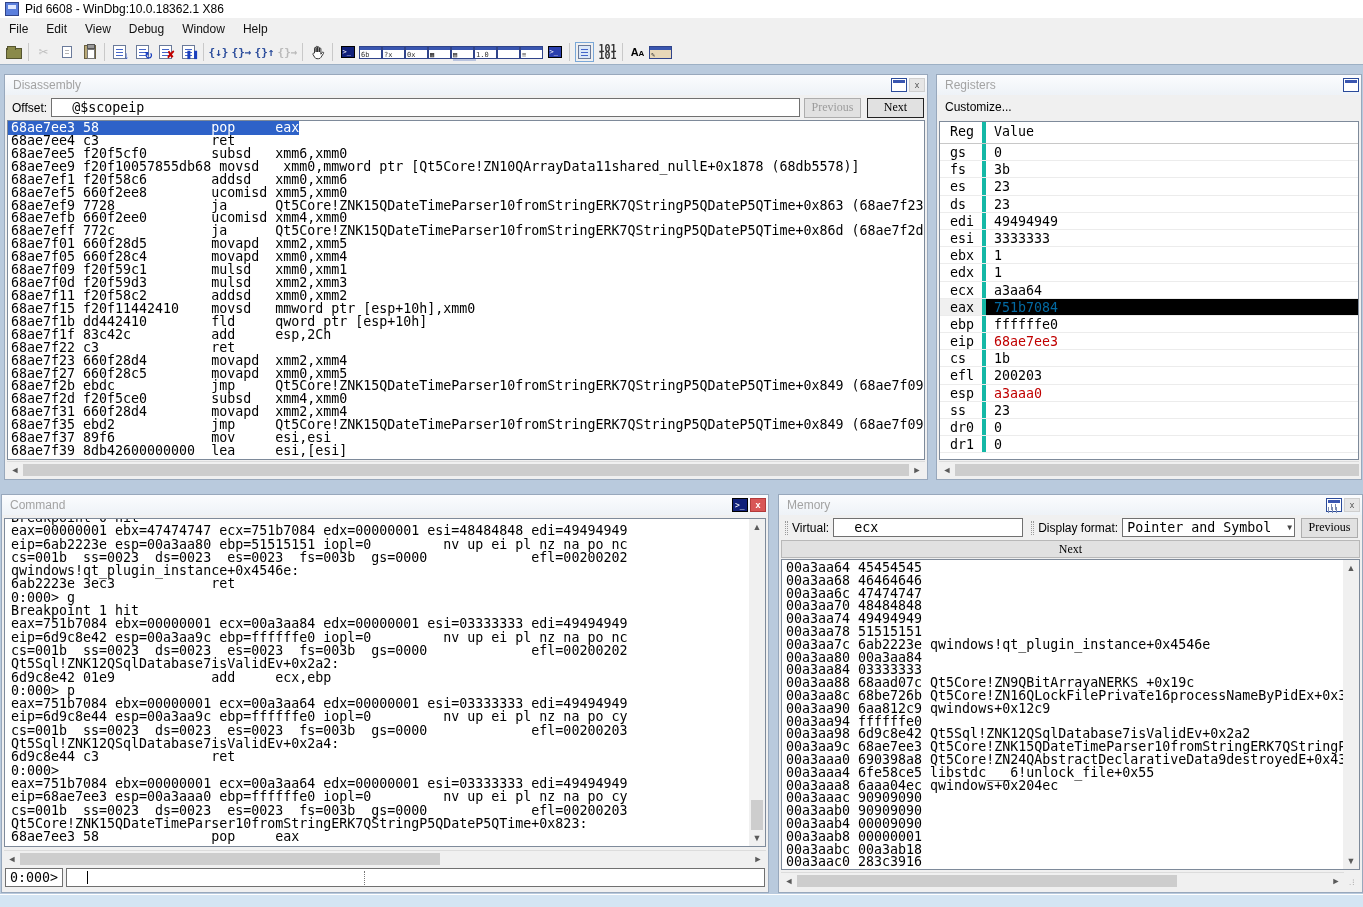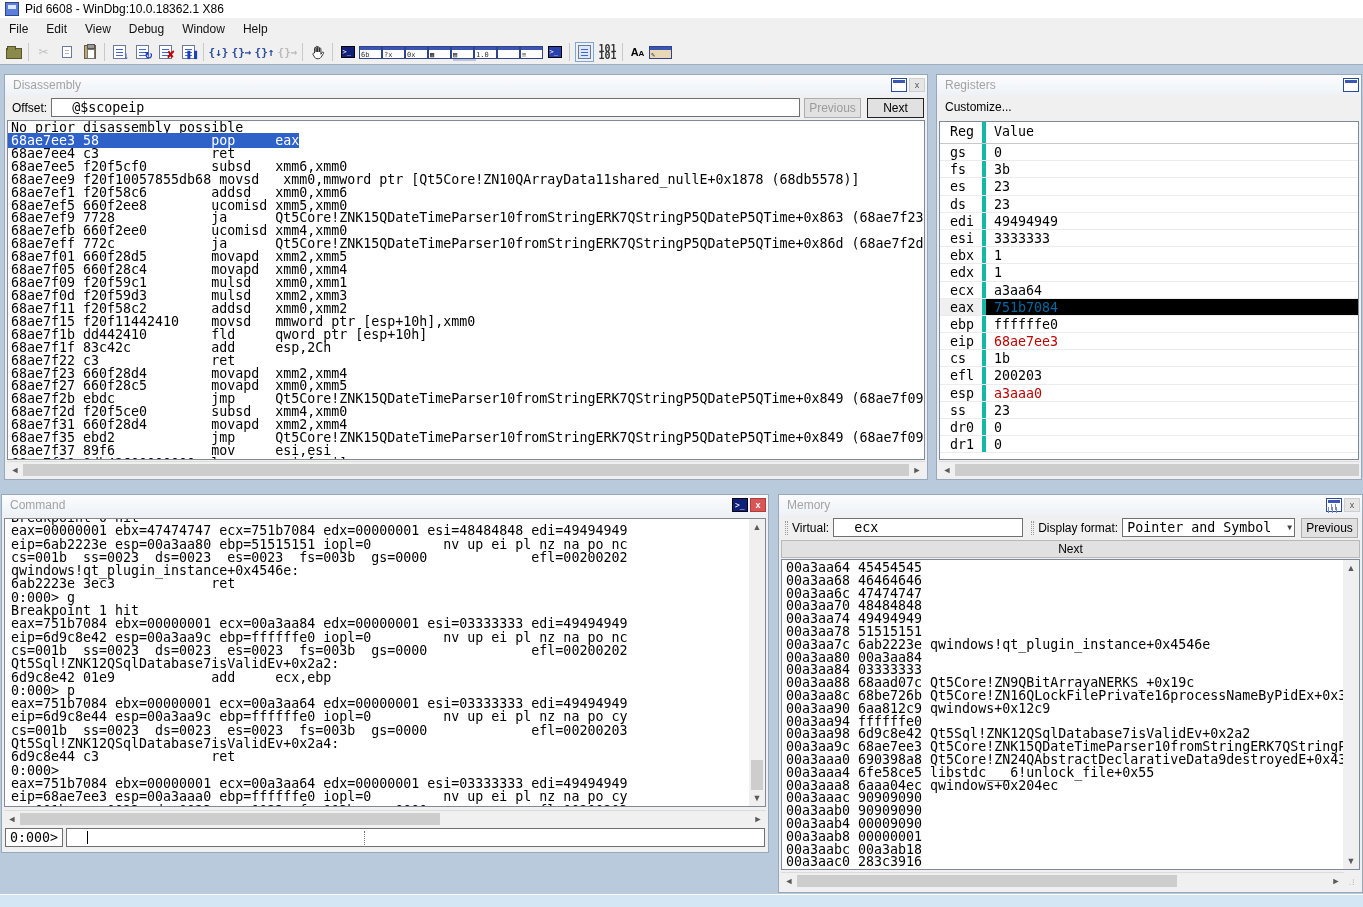--- a/index.html
+++ b/index.html
@@ -44,21 +44,21 @@
   .picon:before { content:""; position:absolute; left:1px; right:1px; top:1px; height:3px; background:#3a56b0; }
   .xbtn { background:#e6e6e6; color:#555; border:1px solid #cfcfcf; }
   .xbtn.red { background:#d95656; color:#fff; border:1px solid #b23a3a; font-weight:bold; }
   .cmdicon { width:16px; height:14px; margin-left:2px; background:#10207a; border:1px solid #000; color:#fff; font-size:8px; line-height:13px; padding-left:2px; font-family:"DejaVu Sans Mono",monospace; }
   .memicon { width:16px; height:14px; margin-left:2px; background:#fff; border:1px solid #2a4a9a; position:relative; }
   .memicon:before { content:""; position:absolute; left:1px; right:1px; top:1px; height:3px; background:#3a56b0; }
   .memicon:after { content:""; position:absolute; left:4px; top:5px; bottom:1px; width:1px; background:#7a8ab0; box-shadow:4px 0 #7a8ab0, -3px 3px #7a8ab0, 1px 3px #7a8ab0, 5px 3px #7a8ab0; }
 
   .ctl-row { background:#f0f0f0; display:flex; align-items:center; white-space:nowrap; }
   .input { background:#fff; border:1px solid #707070; height:19px; display:flex; align-items:center; padding:0 20px; }
-  .btn { background:#e1e1e1; border:1px solid #adadad; height:20px; display:flex; align-items:center; justify-content:center; font-size:12px; color:#000; }
+  .btn { background:#e1e1e1; border:1px solid #adadad; height:20px; display:flex; align-items:center; justify-content:center; font-size:12px; color:#000;font-family:Liberation Serif, serif; }
   .btn.default { border:1px solid #222; }
   .btn.disabled { color:#9c9c9c; }
   .content { background:#fff; border:1px solid #7e8a9a; overflow:hidden; position:relative; }
 
   
   .hscroll { position:absolute; height:16px; background:#f0f0f0; border-top:1px solid #dcdcdc; display:flex; align-items:center; }
   .vscroll { position:absolute; width:16px; background:#f0f0f0; display:flex; flex-direction:column; align-items:center; }
   .sarrow { color:#5a5a5a; font-size:9px; width:16px; height:16px; display:flex; align-items:center; justify-content:center; flex:none; }
   .hthumb { height:12px; background:#cdcdcd; }
   .vthumb { width:12px; background:#cdcdcd; }
@@ -77,21 +77,21 @@
   #regs .content { position:absolute; left:2px; right:2px; top:46px; bottom:19px; }
   .rhead { display:flex; line-height:20px; height:22px; border-bottom:1px solid #c8c8c8; }
   .rname { width:46px; padding-left:10px; border-right:4px solid #14b8a6; flex:none; }
   .rval { padding-left:8px; flex:1; }
   .rrow { display:flex; height:17.2px; line-height:17.2px; border-bottom:1px solid #ececec; }
   .rrow.selected .rname { background:#f0f0f0; }
   .rrow.selected .rval { background:#000; color:#0369a1; }
   .rrow.red .rval { color:#c00000; }
 
   
-  #cmd { left:1px; top:428px; width:768px; height:359px; }
+  #cmd { left:1px; top:428px; width:768px; height:399px; }
   #cmd .content { position:absolute; left:2px; right:2px; top:23px; bottom:45px; }
   #cmd pre { font-family:"DejaVu Sans Mono",monospace; font-size:13.3px; line-height:13.3px; margin:-8px 0 0 6px; white-space:pre; }
   #cmd .vscroll { right:0; top:0; bottom:0; }
   #cmd .hscroll { left:2px; right:2px; bottom:26px; }
   .prompt-row { position:absolute; left:0; right:0; bottom:3px; height:23px; background:#f0f0f0; display:flex; align-items:center; padding:0 3px; }
   .prompt-box { background:#fff; border:1px solid #707070; height:19px; line-height:17px; padding:0 4px; }
   .cmd-input { flex:1; margin-left:3px; position:relative; }
   .caret { width:1px; height:13px; background:#000; }
 
   
@@ -274,21 +274,20 @@
     </div>
     <div class="ctl-row">
       <span style="margin-left:4px;">Offset:</span>
       <span class="input offset-input mono">
           <span>@$scopeip</span>
         </span>
       <span class="btn disabled" style="width:57px;margin-right:6px;">Previous</span>
       <span class="btn default" style="width:57px;">Next</span>
     </div>
     <div class="content mono">
-      <div class="dline">No prior disassembly possible</div>
       <div>
           <div class="dline"><span class="sel">68ae7ee3 58              pop     eax</span></div>
           <div class="dline">68ae7ee4 c3              ret</div>
           <div class="dline">68ae7ee5 f20f5cf0        subsd   xmm6,xmm0</div>
           <div class="dline">68ae7ee9 f20f10057855db68 movsd   xmm0,mmword ptr [Qt5Core!ZN10QArrayData11shared_nullE+0x1878 (68db5578)]</div>
           <div class="dline">68ae7ef1 f20f58c6        addsd   xmm0,xmm6</div>
           <div class="dline">68ae7ef5 660f2ee8        ucomisd xmm5,xmm0</div>
           <div class="dline">68ae7ef9 7728            ja      Qt5Core!ZNK15QDateTimeParser10fromStringERK7QStringP5QDateP5QTime+0x863 (68ae7f23)</div>
           <div class="dline">68ae7efb 660f2ee0        ucomisd xmm4,xmm0</div>
           <div class="dline">68ae7eff 772c            ja      Qt5Core!ZNK15QDateTimeParser10fromStringERK7QStringP5QDateP5QTime+0x86d (68ae7f2d)</div>

